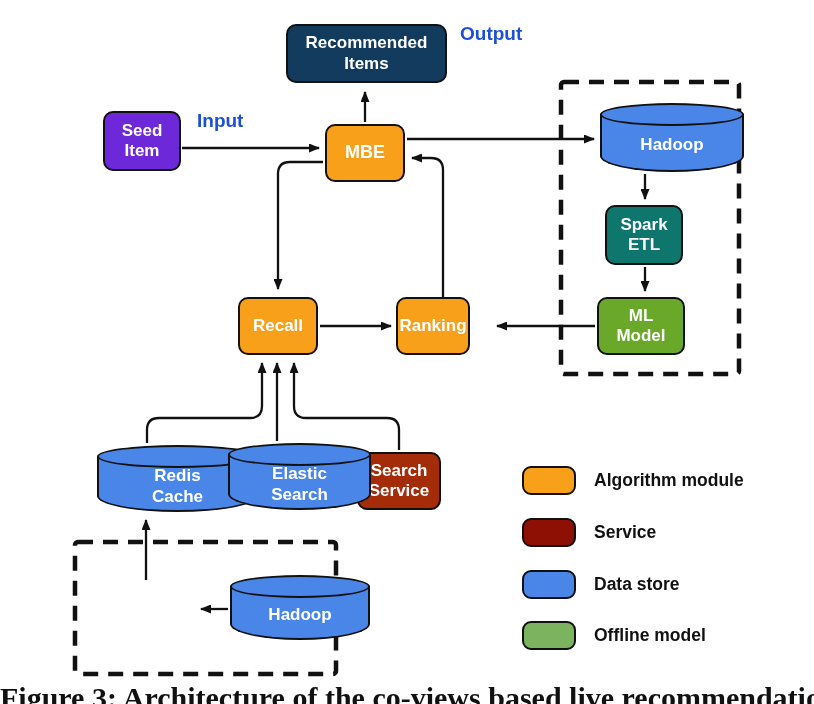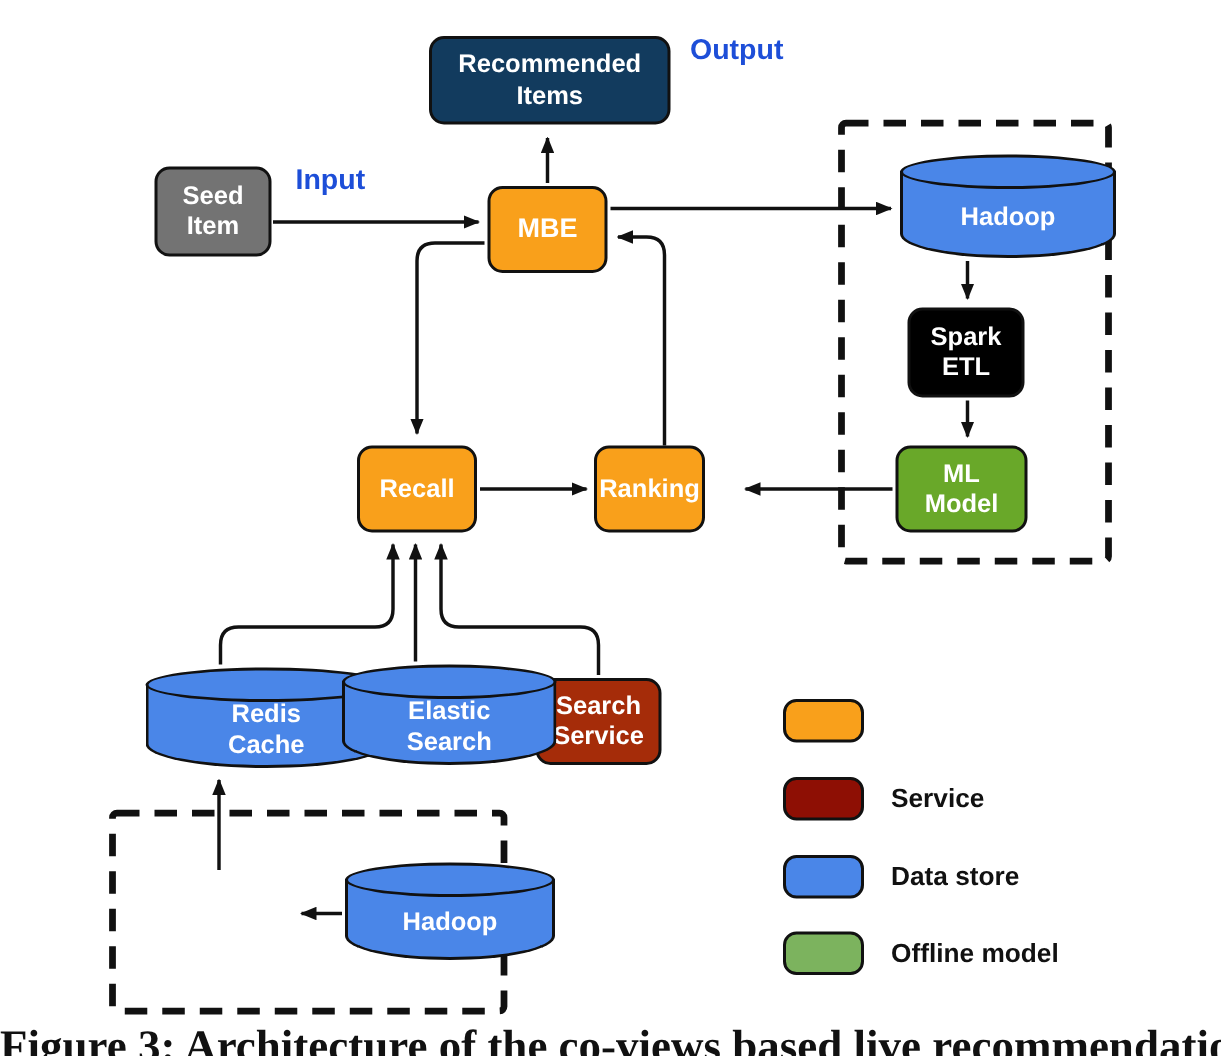--- a/index.html
+++ b/index.html
@@ -77,26 +77,26 @@
     <path class="edge" marker-end="url(#ah)" d="M147 443 V430 Q147 418 159 418 H250 Q262 418 262 406 V363"></path>
     <path class="edge" marker-end="url(#ah)" d="M277 441 V363"></path>
     <path class="edge" marker-end="url(#ah)" d="M399 450 V430 Q399 418 387 418 H306 Q294 418 294 406 V363"></path>
     <path class="edge" marker-end="url(#ah)" d="M228 609 H201"></path>
     <path class="edge" marker-end="url(#ah)" d="M146 580 V520"></path>
   </svg>
 
   <div class="node" style="left: 286px; top: 24px; width: 161px; height: 59px; background-color: rgb(18, 59, 94);">Recommended
 Items</div>
 
-  <div class="node" style="left: 103px; top: 111px; width: 78px; height: 60px; background-color: #737373;">Seed
+  <div class="node" style="left: 103px; top: 111px; width: 78px; height: 60px; background-color: #6d28d9;">Seed
 Item</div>
 
   <div class="node" style="left: 325px; top: 124px; width: 80px; height: 58px; font-size: 18px; background-color: rgb(249, 160, 27);">MBE</div>
 
-  <div class="node" style="left: 605px; top: 205px; width: 78px; height: 60px; background-color: #000000;">Spark
+  <div class="node" style="left: 605px; top: 205px; width: 78px; height: 60px; background-color: #0f766e;">Spark
 ETL</div>
 
   <div class="node" style="left: 597px; top: 297px; width: 88px; height: 58px; background-color: rgb(105, 168, 41);">ML
 Model</div>
 
   <div class="node" style="left: 238px; top: 297px; width: 80px; height: 58px; background-color: rgb(249, 160, 27);">Recall</div>
 
   <div class="node" style="left: 396px; top: 297px; width: 74px; height: 58px; background-color: rgb(249, 160, 27);">Ranking</div>
 
   <div class="node" style="left: 357px; top: 452px; width: 84px; height: 58px; background-color: rgb(165, 44, 9);">Search
@@ -127,20 +127,21 @@
     <div class="cyl-body" style="background-color: rgb(74, 134, 232);"></div>
     <div class="cyl-top" style="background-color: rgb(74, 134, 232);"></div>
     <span class="cyl-label">Hadoop</span>
   </div>
 
   <span class="flow-label" style="left:197px;top:110px;">Input</span>
   <span class="flow-label" style="left:460px;top:23px;">Output</span>
 
   <div class="legend-row" style="left:522px;top:466px;">
     <span class="legend-swatch" style="background-color: rgb(249, 160, 27);"></span>
+    <span class="legend-text">Algorithm module</span>
   </div>
   <div class="legend-row" style="left:522px;top:518px;">
     <span class="legend-swatch" style="background-color: rgb(142, 15, 4);"></span>
     <span class="legend-text">Service</span>
   </div>
   <div class="legend-row" style="left:522px;top:570px;">
     <span class="legend-swatch" style="background-color: rgb(74, 134, 232);"></span>
     <span class="legend-text">Data store</span>
   </div>
   <div class="legend-row" style="left:522px;top:621px;">

